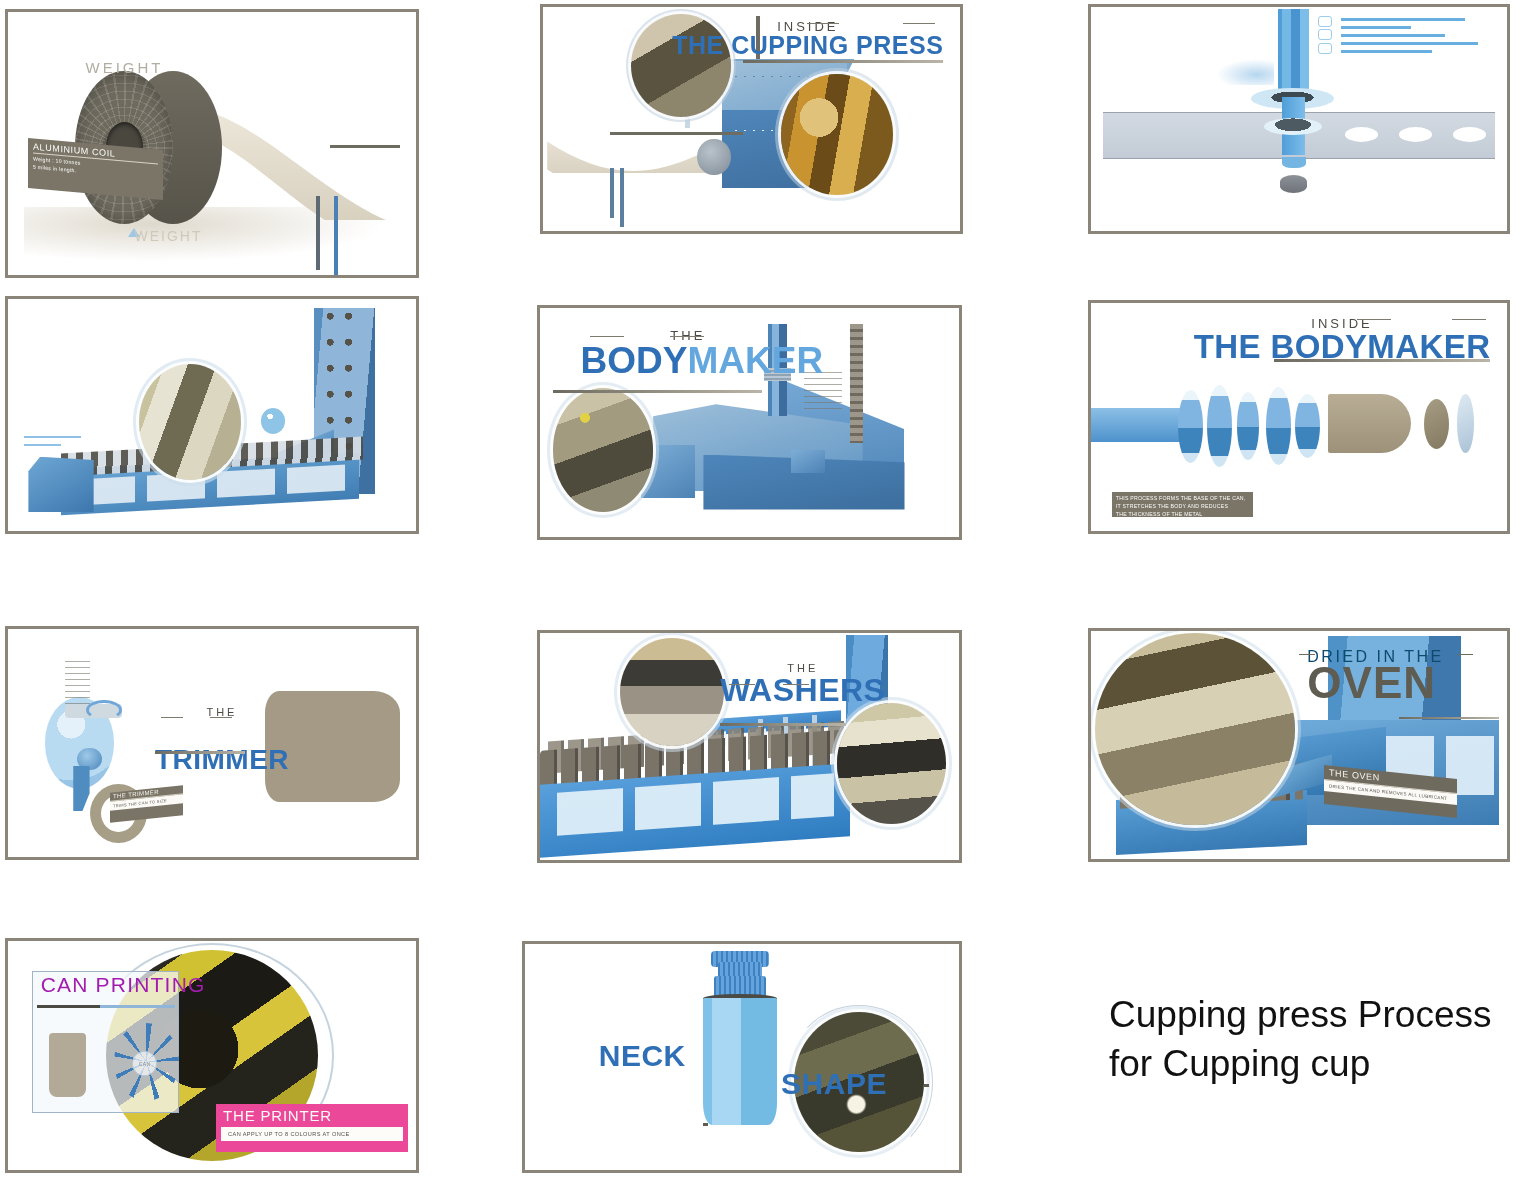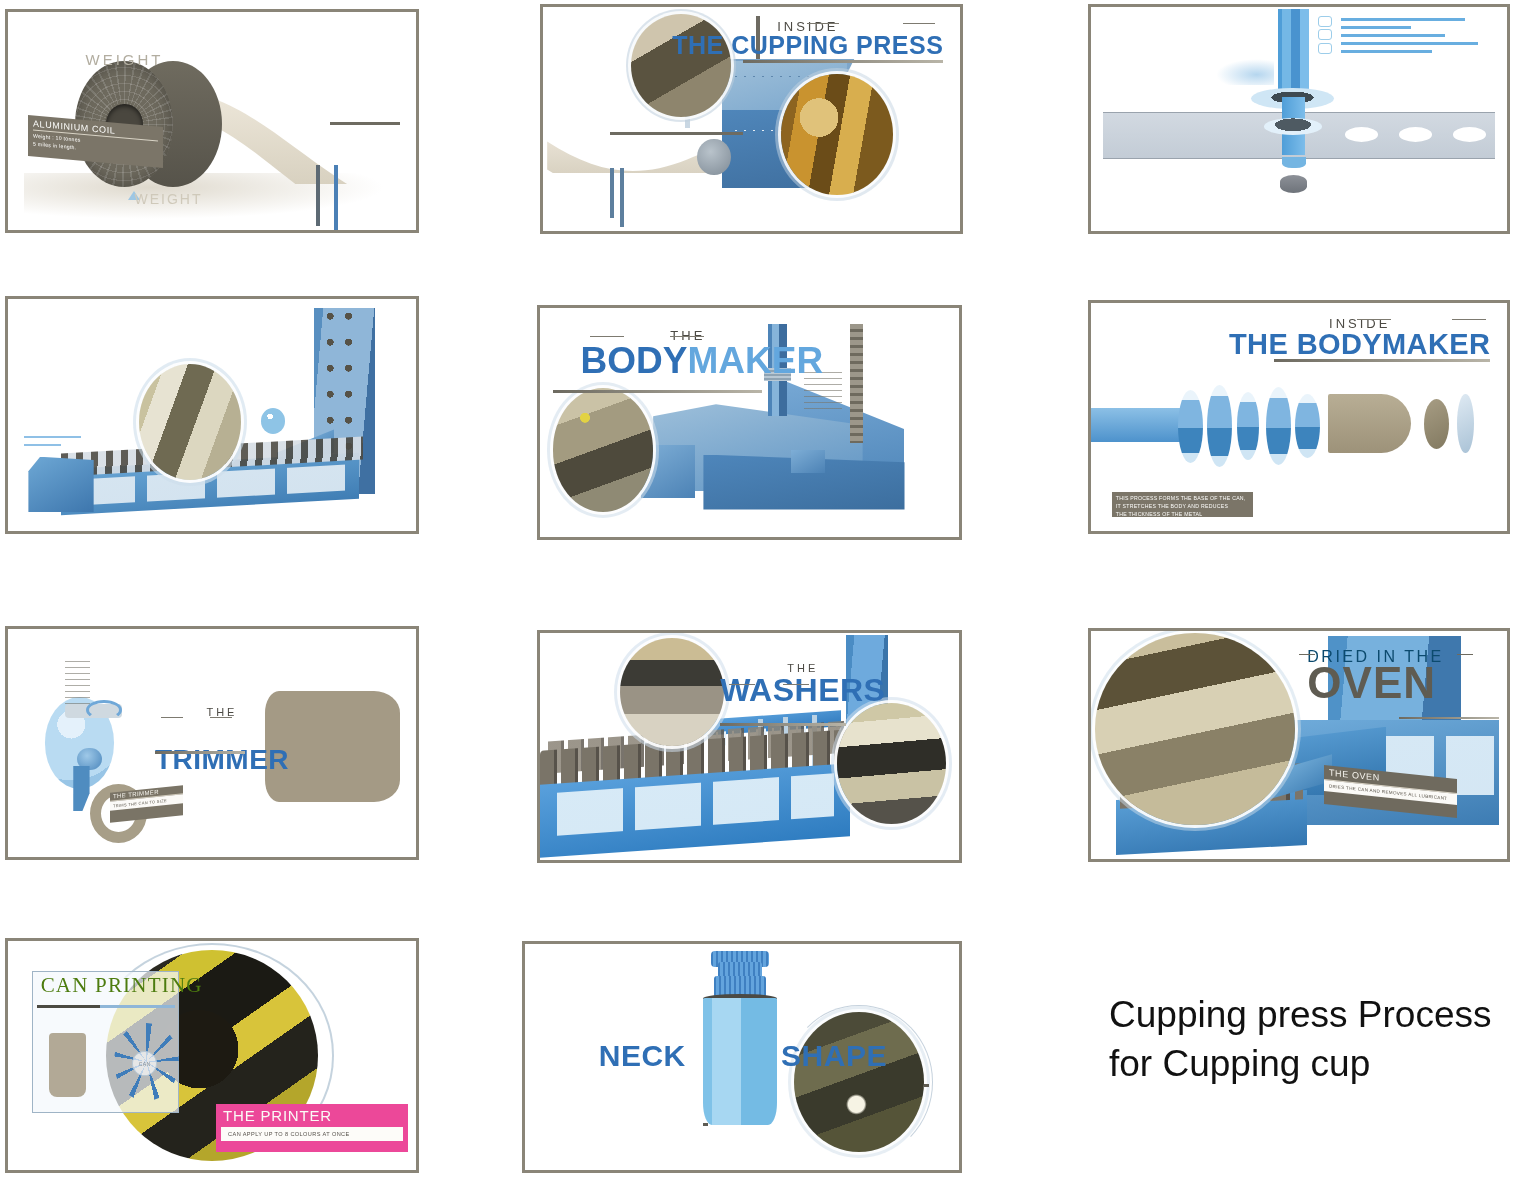--- a/index.html
+++ b/index.html
@@ -543,21 +543,21 @@
   }
   .p10-hub {
     position: absolute; left: 30.5%; top: 48%; width: 6%; height: 11%;
     border: 1.5px solid #b7c7d4; border-radius: 50%;
     background: rgba(255,255,255,.65);
     display: flex; align-items: center; justify-content: center;
     font-size: 5px; color: #7d8a95; letter-spacing: .5px;
   }
   .p10-title {
     position: absolute; left: 8%; top: 14%;
-    font-size: 21px; letter-spacing: 1.2px; color: #4d7c0f; font-weight: 400; font-family: Liberation Serif, serif;
+    font-size: 21px; letter-spacing: 1.2px; color: #a21caf; font-weight: 400;
   }
   .p10-plate {
     position: absolute; left: 51%; top: 71%; width: 47%; height: 21%;
     background: #ec4899; color: #fbfaf6;
   }
 
   
   .p11-can {
     position: absolute; left: 41%; top: 24%; width: 17%; height: 56%;
     background: linear-gradient(90deg,#7fc2e8 0 12%, #a7d7f2 12% 52%, #74bbe4 52% 100%);
@@ -608,21 +608,21 @@
     color: #111111;
     font-weight: 400;
   }
   .tick { position:absolute; width:5px; height:3px; background:#5f5c53; }
 </style>
 </head>
 <body>
 
 <div id="page">
 
-  <div class="panel" style="left:5px; top:9px; width:414px; height:224px;">
+  <div class="panel" style="left:5px; top:9px; width:414px; height:269px;">
     <div class="stage">
       <div class="p1-floor"></div>
       <div class="p1-strip"></div>
       <div class="p1-coil-side"></div>
       <div class="p1-coil-face"></div>
       <div class="p1-coil-hole"></div>
       <div class="p1-leg" style="left:75.5%; top:70%; height:28%;"></div>
       <div class="p1-leg b" style="left:80%; top:70%; height:30%;"></div>
       <div class="p1-bar"></div>
       <div class="p1-weight-top">WEIGHT</div>
@@ -737,21 +737,21 @@
       <div class="p6-ring" style="left:28%; top:36%; width:6%; height:36%;"></div>
       <div class="p6-ring" style="left:35%; top:39%; width:5.5%; height:30%;"></div>
       <div class="p6-ring" style="left:42%; top:37%; width:6%; height:34%;"></div>
       <div class="p6-ring" style="left:49%; top:40%; width:6%; height:28%;"></div>
       <div class="p6-can"></div>
       <div class="p6-dome"></div>
       <div class="p6-endcap"></div>
 
       <div class="hl" style="right:4%; top:6%;">
         <span class="eyebrow">INSIDE</span>
-        <span class="big blue-d" style="font-size:29px; letter-spacing:.4px;">THE BODYMAKER</span>
+        <span class="big blue-d" style="font-size:33px; letter-spacing:.4px;">THE BODYMAKER</span>
       </div>
       <div class="eyerule" style="right:28%; top:16px; width:34px;"></div>
       <div class="eyerule" style="right:5%; top:16px; width:34px;"></div>
       <div class="rule" style="right:4%; top:56px; width:52%;"></div>
 
       <div class="plate" style="left:5%; top:83%; width:34%; height:11%; padding:3px 4px;">
         <span class="s">THIS PROCESS FORMS THE BASE OF THE CAN,</span>
         <span class="s">IT STRETCHES THE BODY AND REDUCES</span>
         <span class="s">THE THICKNESS OF THE METAL</span>
       </div>
@@ -860,21 +860,21 @@
       <div class="p11-neck1"></div>
       <div class="p11-rim"></div>
       <div class="p11-can"></div>
       <div class="p11-arc"></div>
       <div class="p11-mag"></div>
 
       <div class="hl" style="left:17%; top:43%;">
         <span class="big blue-d" style="font-size:30px; letter-spacing:.5px;">NECK</span>
       </div>
       <div class="hl" style="left:59%; top:43%;">
-        <span class="big blue-d" style="font-size:30px; letter-spacing:.5px;">SHAPE</span>
+        <span class="big blue-d" style="font-size:30px; letter-spacing:.5px;margin-top:28px;">SHAPE</span>
       </div>
       <div class="tick" style="left:41%; top:79%;"></div>
       <div class="tick" style="left:92%; top:62%;"></div>
     </div>
   </div>
 
   <div id="page-title">
     <div>Cupping press Process</div>
     <div>for Cupping cup</div>
   </div>

